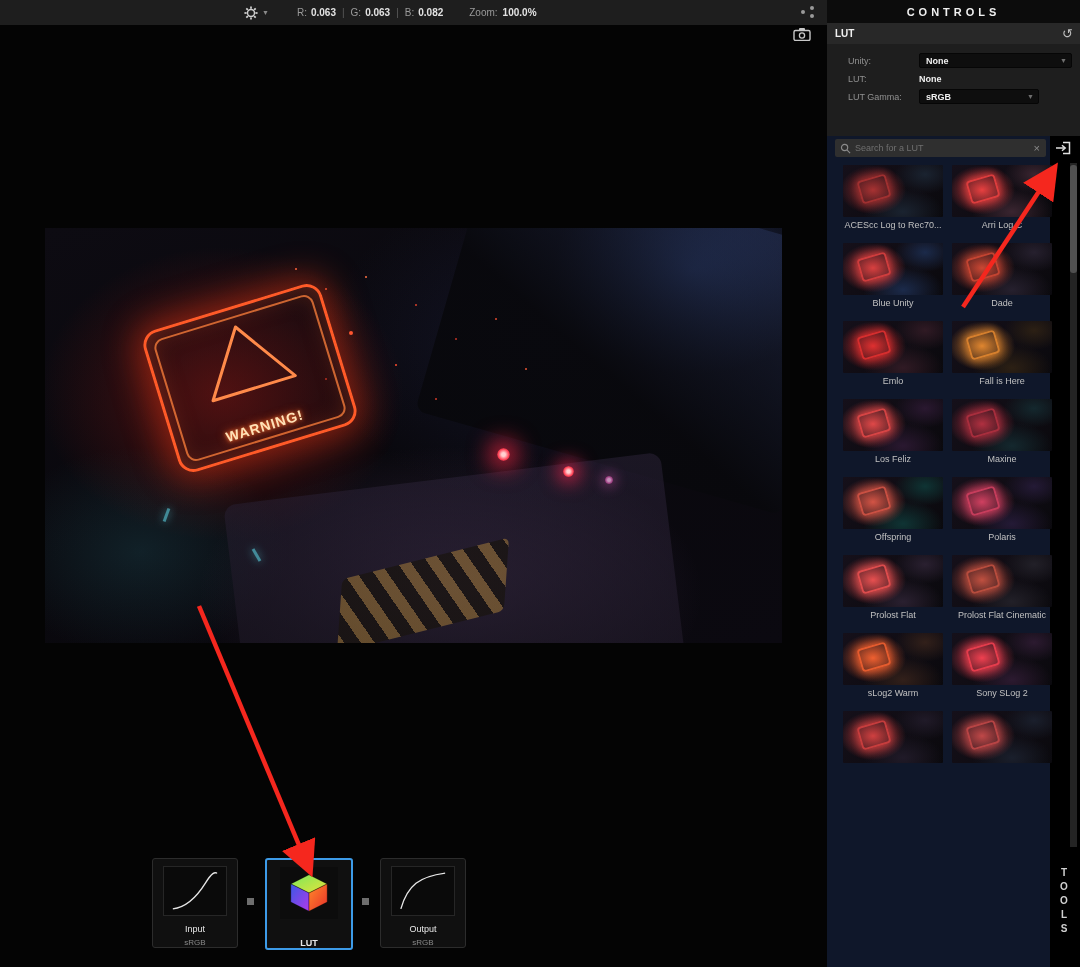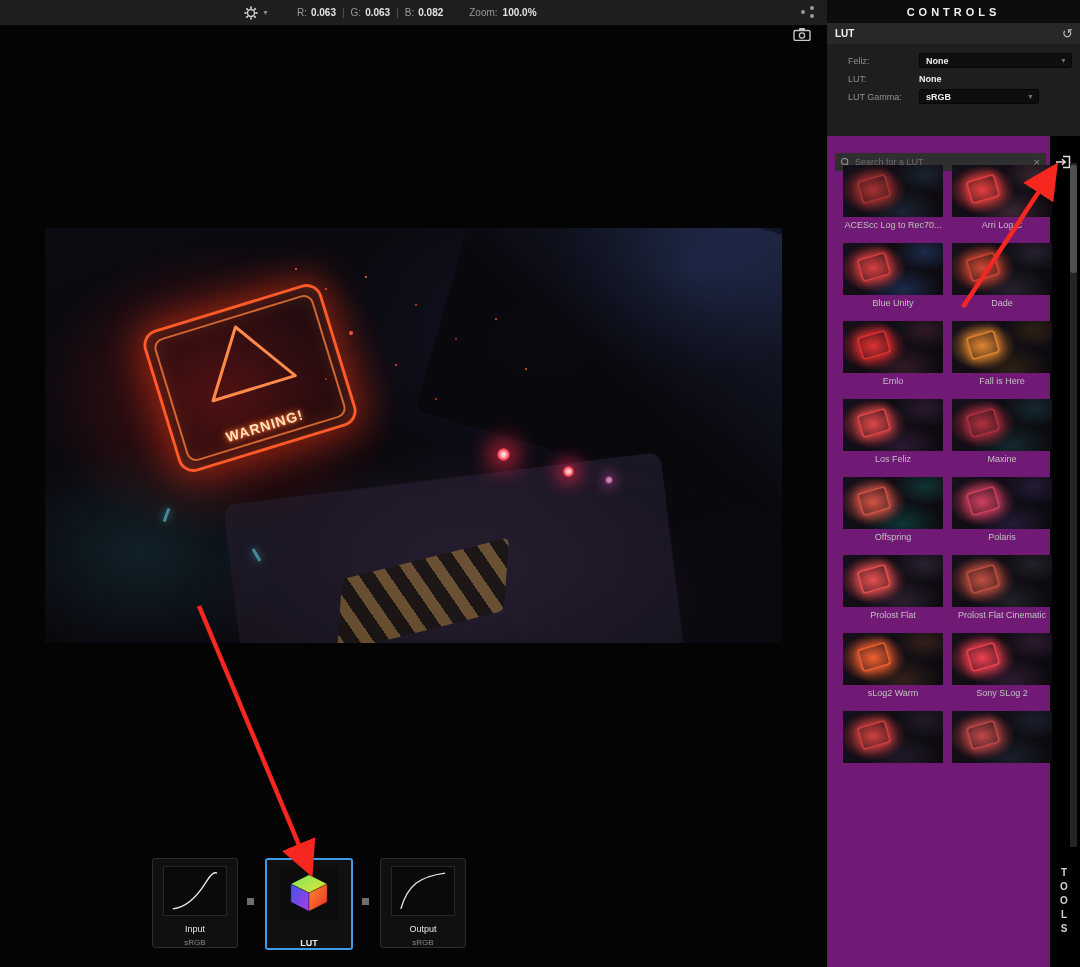--- a/index.html
+++ b/index.html
@@ -71,41 +71,41 @@
   .node-lut    { left:265px; top:858px; width:88px; height:92px; border:2px solid var(--accent,#3d9be8); }
   .node-output { left:380px; top:858px; width:86px; height:90px; }
   .node-thumb { width:64px; height:50px; background:#0a0a0a; border:1px solid #262626;
                 display:flex; align-items:center; justify-content:center; }
   .node-thumb-lut { width:58px; height:52px; background:#0c0c0c; display:flex; align-items:center; justify-content:center; }
   .node-label { color:#e8e8e8; font-size:9px; margin-top:4px; }
   .node-sub   { color:#8a8a8a; font-size:8px; margin-top:1px; }
   .conn { position:absolute; width:7px; height:7px; background:#6e6e6e; }
 
   
-  .right-panel { position:absolute; left:827px; top:0; width:223px; height:967px; background:#701a75; }
+  .right-panel { position:absolute; left:827px; top:0; width:223px; height:967px; background:#0f172a; }
   .panel-header { position:absolute; left:0; top:0; width:253px; height:23px; background:#0c0c0c;
                   color:#f0f0f0; font-size:11px; font-weight:bold; letter-spacing:4px;
                   display:flex; align-items:center; justify-content:center; }
   .lut-bar { position:absolute; left:0; top:23px; width:253px; height:21px; background:#282828;
              display:flex; align-items:center; }
   .lut-bar .t { color:#f0f0f0; font-size:10px; font-weight:bold; margin-left:8px; }
   .reset-ic { margin-left:auto; margin-right:7px; color:#bdbdbd; font-size:13px; cursor:pointer; line-height:1; }
 
   .fields { position:absolute; left:0; top:44px; width:253px; height:92px; background:#1e1e1e; padding-top:8px; }
   .frow { position:relative; height:18px; }
   .f-label { position:absolute; left:21px; top:4px; font-size:9px; color:#909090; }
   .f-value { position:absolute; left:92px; top:4px; font-size:9px; color:#f0f0f0; font-weight:bold; }
   .dropdown { position:absolute; left:92px; top:1px; height:15px; background:#0e0e0e;
               border:1px solid #060606; border-radius:2px; display:flex; align-items:center; cursor:pointer; }
   .dropdown .dv { color:#f0f0f0; font-size:9px; font-weight:bold; margin-left:6px; }
   .dropdown .dd-arrow { margin-left:auto; margin-right:4px; font-size:7px; color:#6e6e6e; }
   .dd-preset { width:153px; }
   .dd-gamma  { width:120px; }
 
-  .search-row { position:absolute; left:0; top:152px; width:253px; height:22px; }
+  .search-row { position:absolute; left:0; top:138px; width:253px; height:22px; }
   .search-field { position:absolute; left:8px; top:1px; width:211px; height:18px; background:#2f2f2f;
                   border-radius:2px; display:flex; align-items:center; }
   .search-field svg { margin-left:5px; }
   .search-field input { flex:1; background:transparent; border:none; outline:none;
                         color:#cfcfcf; font-size:9px; padding:0 4px; font-family:"Liberation Sans",sans-serif; }
   .search-field input::placeholder { color:#6f6f6f; }
   .clear-x { color:#8a8a8a; font-size:11px; margin-right:6px; cursor:pointer; }
   .import-btn { position:absolute; left:226px; top:1px; width:20px; height:18px; cursor:pointer;
                 display:flex; align-items:center; justify-content:center; }
 
@@ -257,21 +257,21 @@
 <div class="right-panel">
   <div class="panel-header">CONTROLS</div>
 
   <div class="lut-bar">
     <span class="t">LUT</span>
     <span class="reset-ic">↺</span>
   </div>
 
   <div class="fields">
     <div class="frow">
-      <span class="f-label">Feliz:</span>
+      <span class="f-label">Unity:</span>
       <div class="dropdown dd-preset">
         <span class="dv">None</span>
         <span class="dd-arrow">▼</span>
       </div>
     </div>
     <div class="frow">
       <span class="f-label">LUT:</span>
       <span class="f-value">None</span>
     </div>
     <div class="frow">

